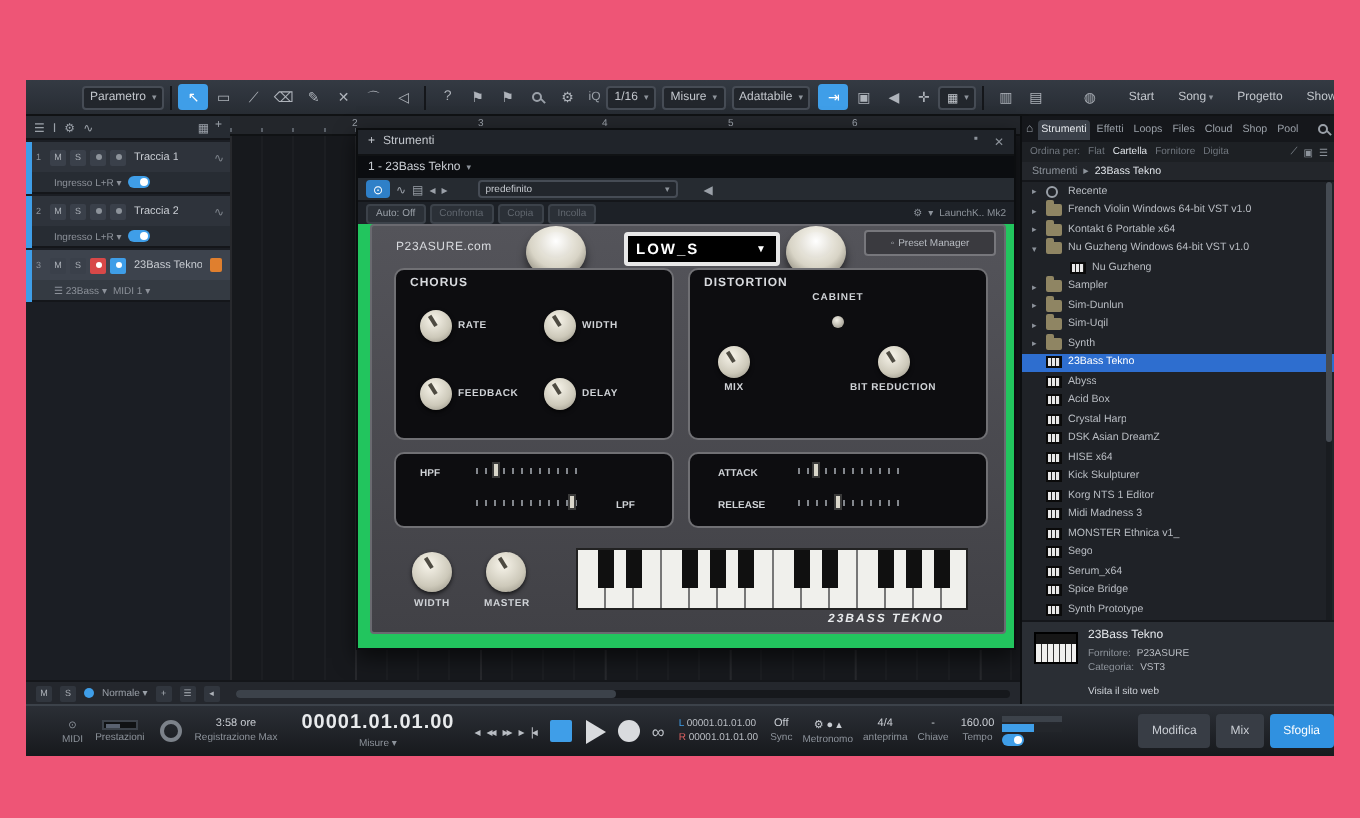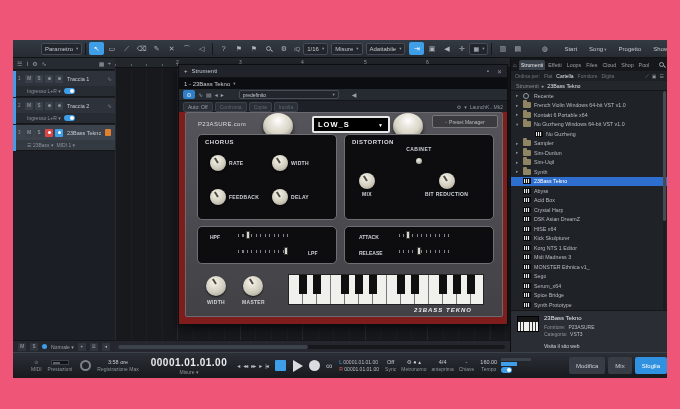--- a/index.html
+++ b/index.html
@@ -60,21 +60,21 @@
   .ruler { position:absolute; left:102px; top:18px; width:395px; height:10px; background:#23262b;
     border-bottom:1px solid #101214; }
   .ruler::after { content:""; position:absolute; left:0; right:0; bottom:1px; height:2px;
     background-image:repeating-linear-gradient(90deg,#5a6068 0 1px,transparent 1px 15.6px); }
   .rnum { position:absolute; top:1px; font-size:5px; color:#9aa0a8; }
   .rnums .rnum:nth-child(1){left:61px}.rnums .rnum:nth-child(2){left:124px}
   .rnums .rnum:nth-child(3){left:186px}.rnums .rnum:nth-child(4){left:249px}
   .rnums .rnum:nth-child(5){left:311px}
 
   
-  .plugwin { position:absolute; left:165px; top:24px; width:330px; height:261px; background:#7f1d1d;
+  .plugwin { position:absolute; left:165px; top:24px; width:330px; height:261px; background:#22c55e;
     box-shadow:0 4px 10px rgba(0,0,0,.6); border:1px solid #0c0e10; }
   .pw-r1 { height:13px; background:#20242a; display:flex; align-items:center; gap:4px; padding:0 5px;
     font-size:6px; color:#c3c7cd; border-bottom:1px solid #101214; }
   .pw-r1 .right { margin-left:auto; display:flex; gap:8px; color:#8d939b; font-size:6px; }
   .pw-r2 { height:11px; background:#0b0d10; display:flex; align-items:center; gap:3px; padding:0 5px;
     font-size:6px; color:#c9cdd3; }
   .pw-r3 { height:12px; background:#262b31; display:flex; align-items:center; gap:3px; padding:0 4px;
     border-bottom:1px solid #14161a; }
   .pw-r4 { height:11px; background:#1d2127; display:flex; align-items:center; gap:2px; padding:0 4px; }
   .pwbtn { background:#2b3037; border:1px solid #3c424a; border-radius:2px; font-size:5px; color:#9aa0a8;

